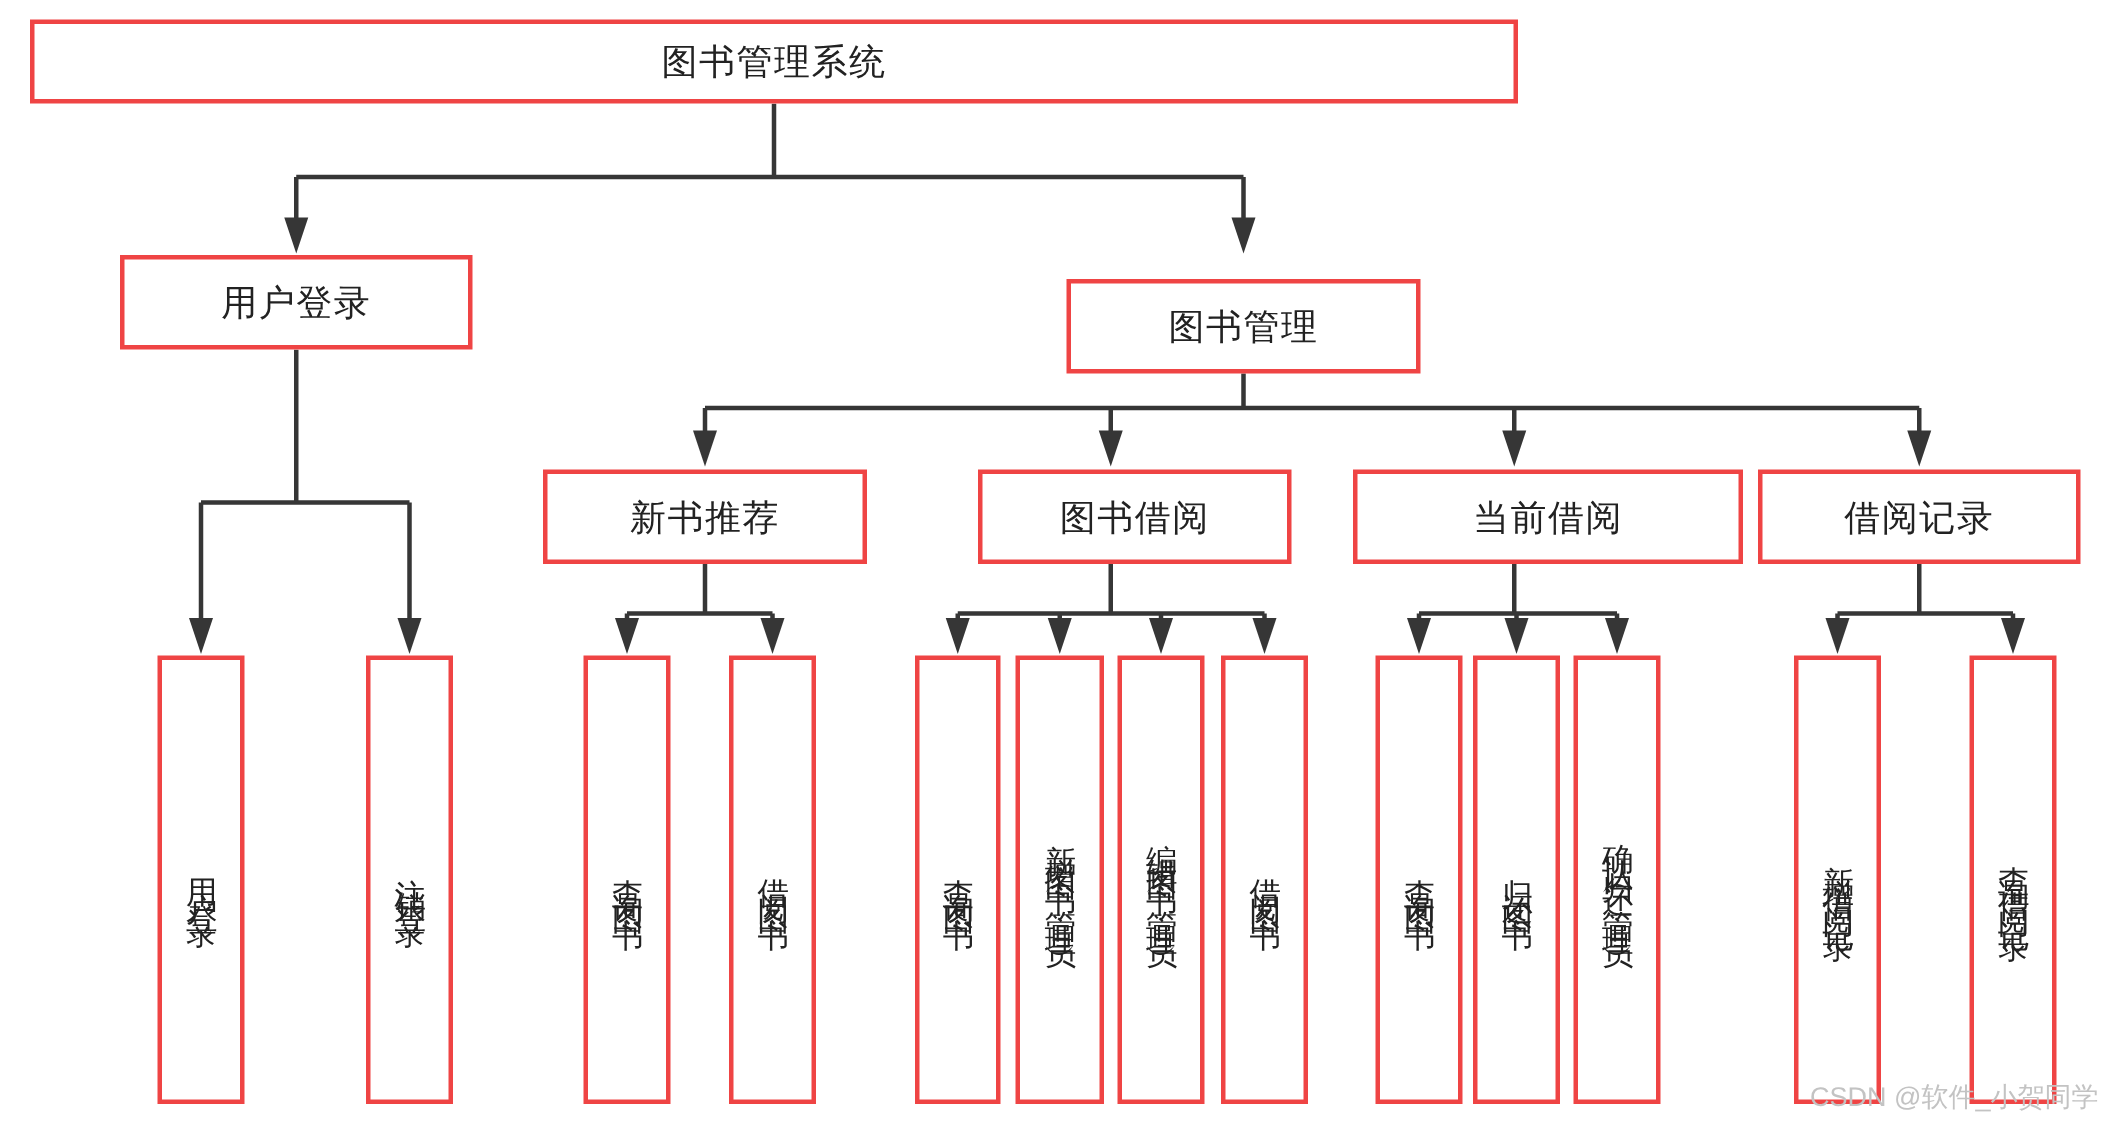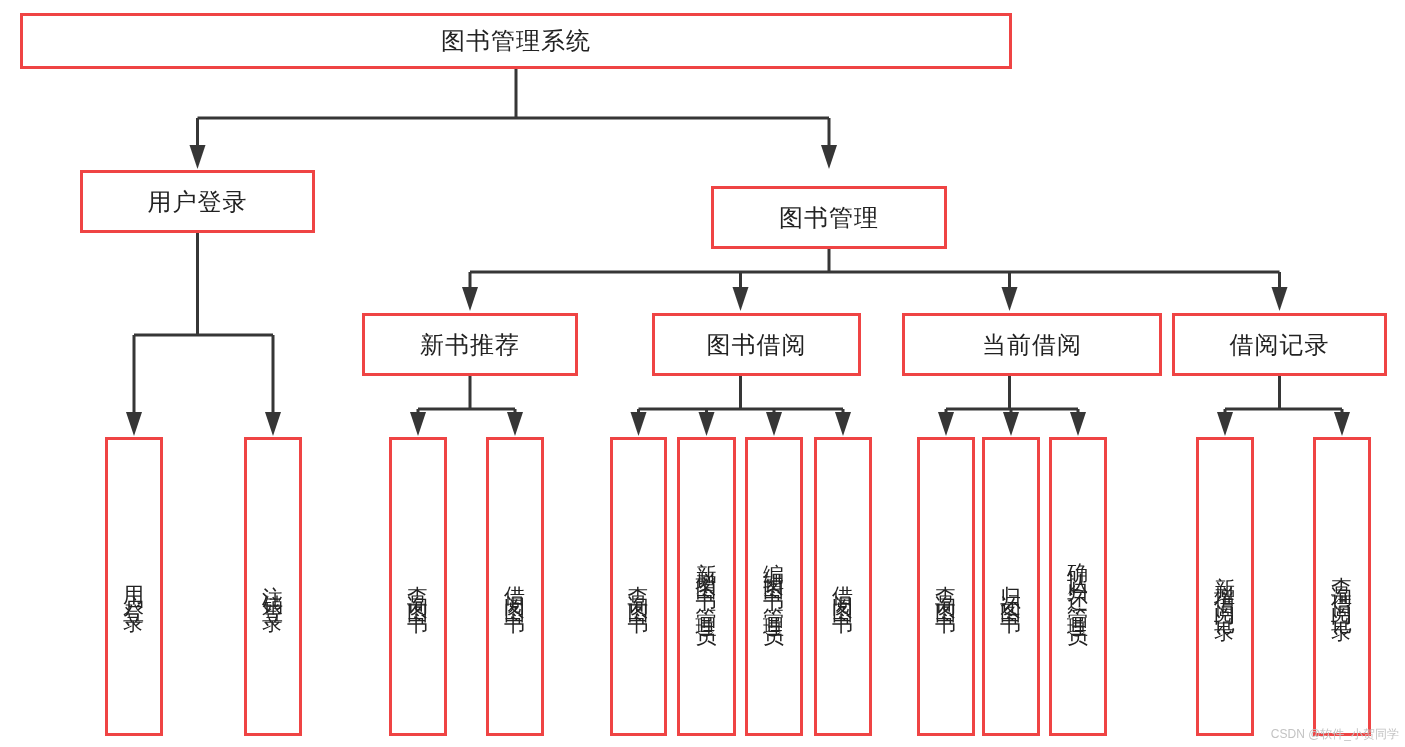--- a/index.html
+++ b/index.html
@@ -37,21 +37,21 @@
     writing-mode: vertical-rl;
     text-orientation: mixed;
     font-size: 21px;
     letter-spacing: 9px;
     line-height: 1;
   }
   .watermark {
     position: absolute;
     right: 6px;
     bottom: 4px;
-    font-size: 12px;
+    font-size: 18px;
     color: #c3c3c3;
     z-index: 5;
     white-space: nowrap;
   }
 </style>
 </head>
 <body>
 
 <div class="stage">
 

